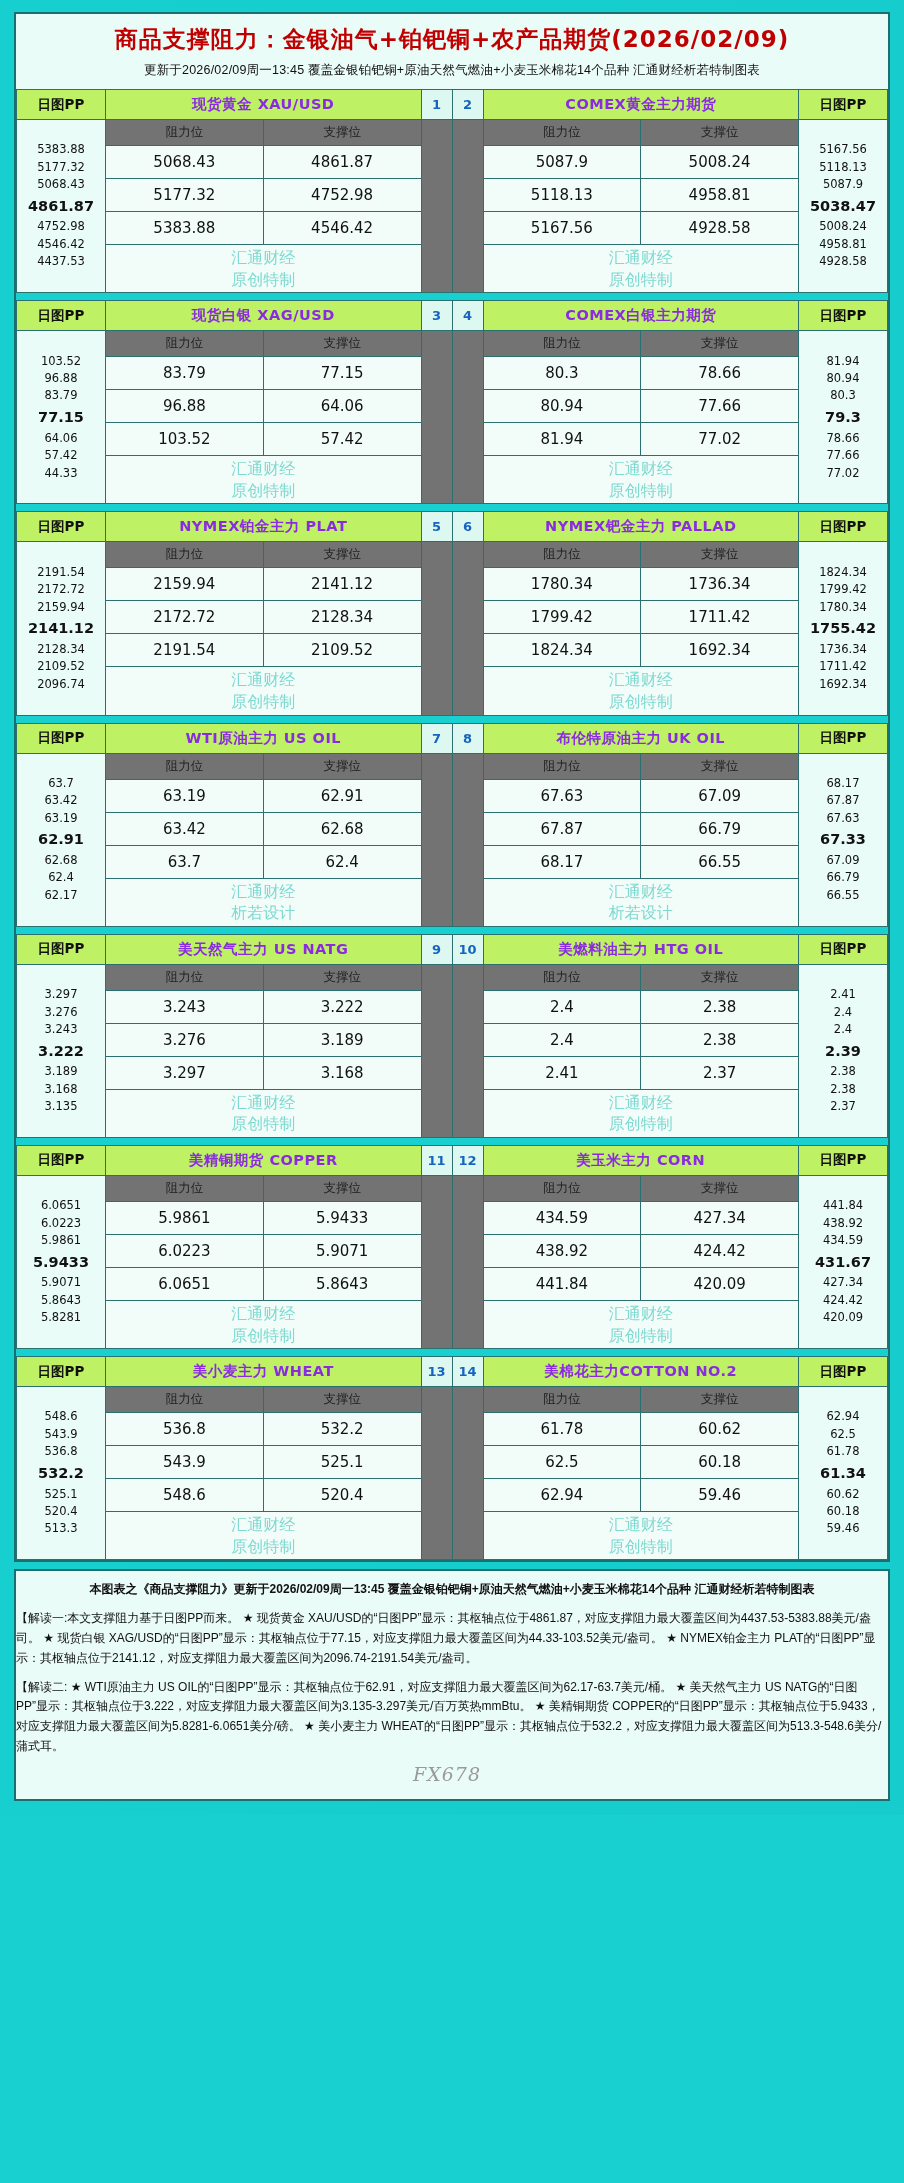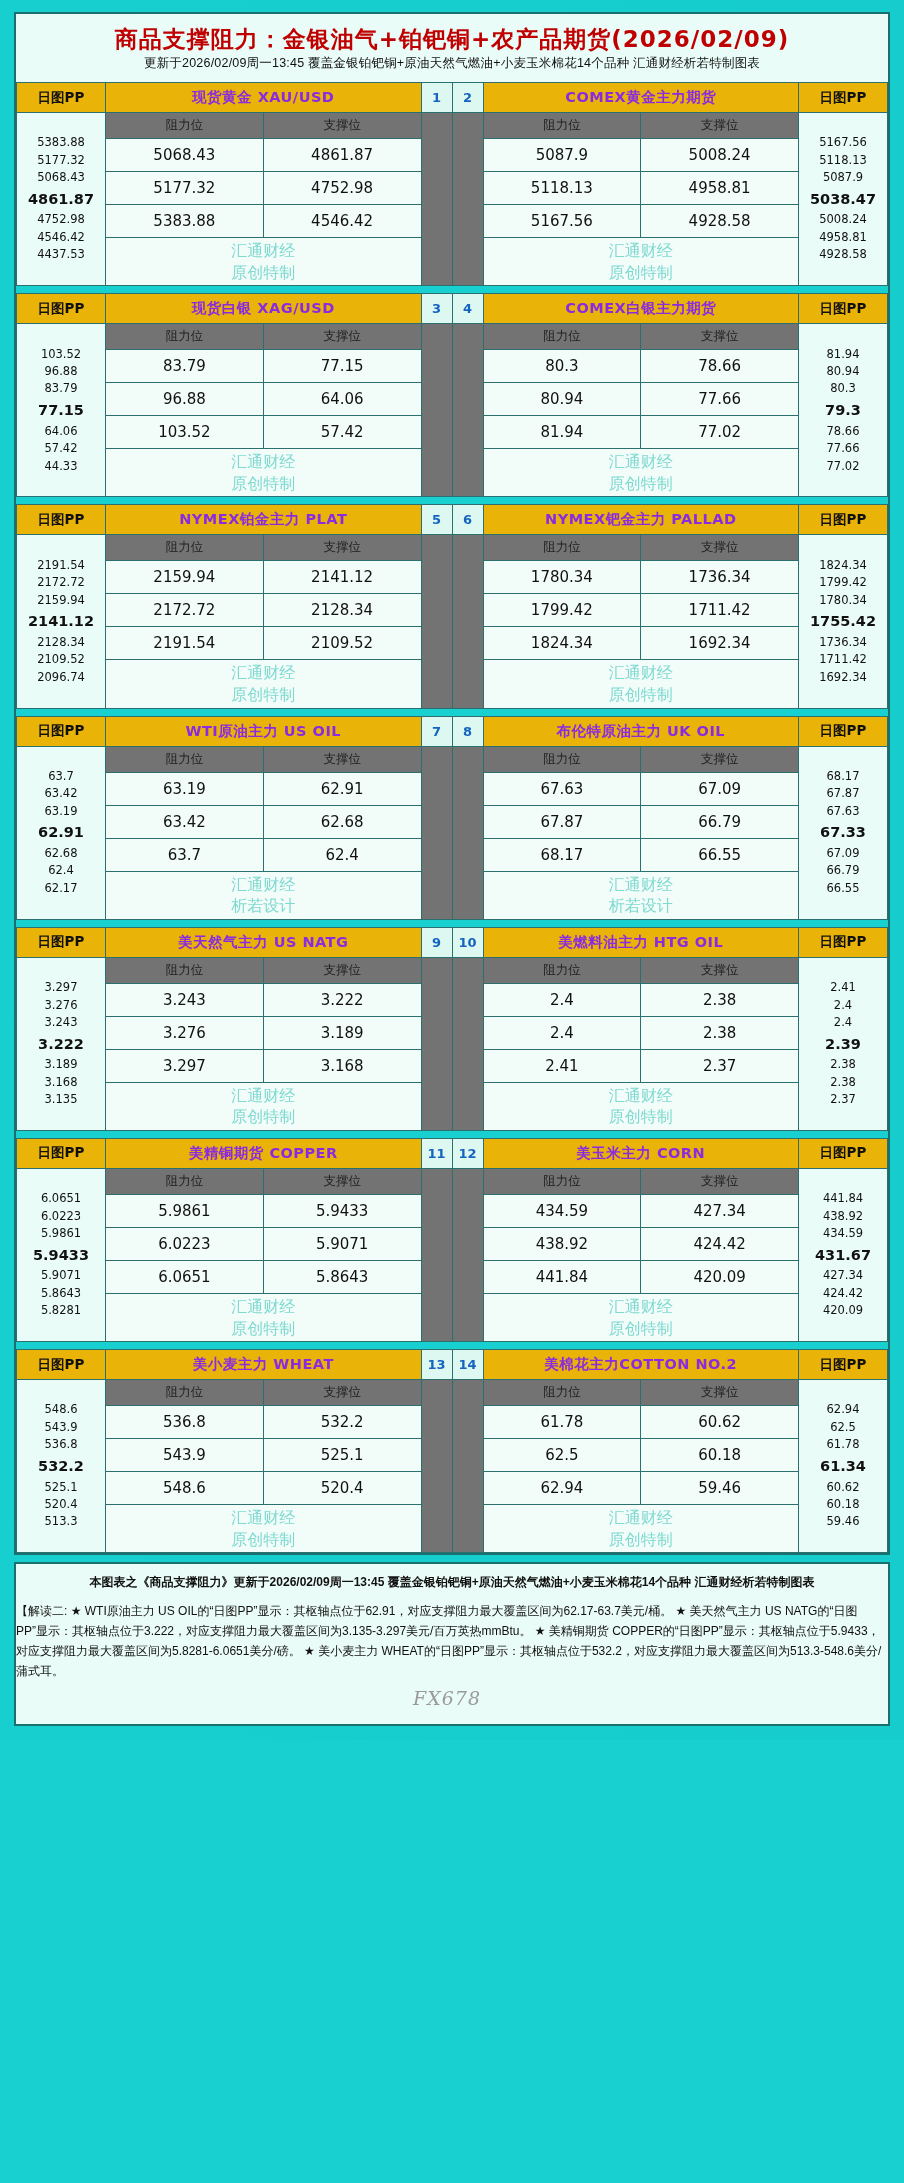--- a/index.html
+++ b/index.html
@@ -29,40 +29,41 @@
   .title{
     color:#c00000;
     font-size:23px;
     font-weight:bold;
     letter-spacing:1px;
     font-family:"DejaVu Sans","Liberation Sans",sans-serif;
   }
   .subtitle{
     color:#111;
     font-size:12.5px;
+    margin-top:7px;
     margin-bottom:6px;
     letter-spacing:0.2px;
   }
   table.block{
     border-collapse:collapse;
     width:100%;
     table-layout:fixed;
   }
   .block td,.block th{
     border:1px solid #2b6f6f;
     text-align:center;
     vertical-align:middle;
   }
   .pp-col{width:84px;}
   .mid-col{width:26px;}
   .hdr{
     font-size:14.5px;
     font-weight:bold;
     padding:5px 2px;
-    background:#eab308;
+    background:#bef264;
     font-family:"DejaVu Sans","Liberation Sans",sans-serif;
   }
   .hdr-pp{color:#111;font-size:13.5px;font-weight:bold;}
   .hdr-name{color:#8a2be2;letter-spacing:0.5px;}
   .hdr-num{color:#1565c0;font-weight:bold;font-size:13px;background:#ddf7f1;}
   .sub-hdr{
     font-size:12.5px;
     color:#222;
     padding:4px 2px;
     background:#737373;
@@ -635,17 +636,18 @@
                 <div>原创特制</div>
               </td>
             </tr>
           </tbody>
         </table>
       </div>
   </div>
 
   <div class="footnote">
     <div class="fn-title">本图表之《商品支撑阻力》更新于2026/02/09周一13:45  覆盖金银铂钯铜+原油天然气燃油+小麦玉米棉花14个品种  汇通财经析若特制图表</div>
+    <p>【解读一:本文支撑阻力基于日图PP而来。 ★ 现货黄金 XAU/USD的“日图PP”显示：其枢轴点位于4861.87，对应支撑阻力最大覆盖区间为4437.53-5383.88美元/盎司。 ★ 现货白银 XAG/USD的“日图PP”显示：其枢轴点位于77.15，对应支撑阻力最大覆盖区间为44.33-103.52美元/盎司。 ★ NYMEX铂金主力 PLAT的“日图PP”显示：其枢轴点位于2141.12，对应支撑阻力最大覆盖区间为2096.74-2191.54美元/盎司。</p>
     <p>【解读二: ★ WTI原油主力 US OIL的“日图PP”显示：其枢轴点位于62.91，对应支撑阻力最大覆盖区间为62.17-63.7美元/桶。 ★ 美天然气主力 US NATG的“日图PP”显示：其枢轴点位于3.222，对应支撑阻力最大覆盖区间为3.135-3.297美元/百万英热mmBtu。 ★ 美精铜期货 COPPER的“日图PP”显示：其枢轴点位于5.9433，对应支撑阻力最大覆盖区间为5.8281-6.0651美分/磅。 ★ 美小麦主力 WHEAT的“日图PP”显示：其枢轴点位于532.2，对应支撑阻力最大覆盖区间为513.3-548.6美分/蒲式耳。</p>
     <div class="fx-logo">FX678</div>
   </div>
 
 </div>
 
 </body></html>

